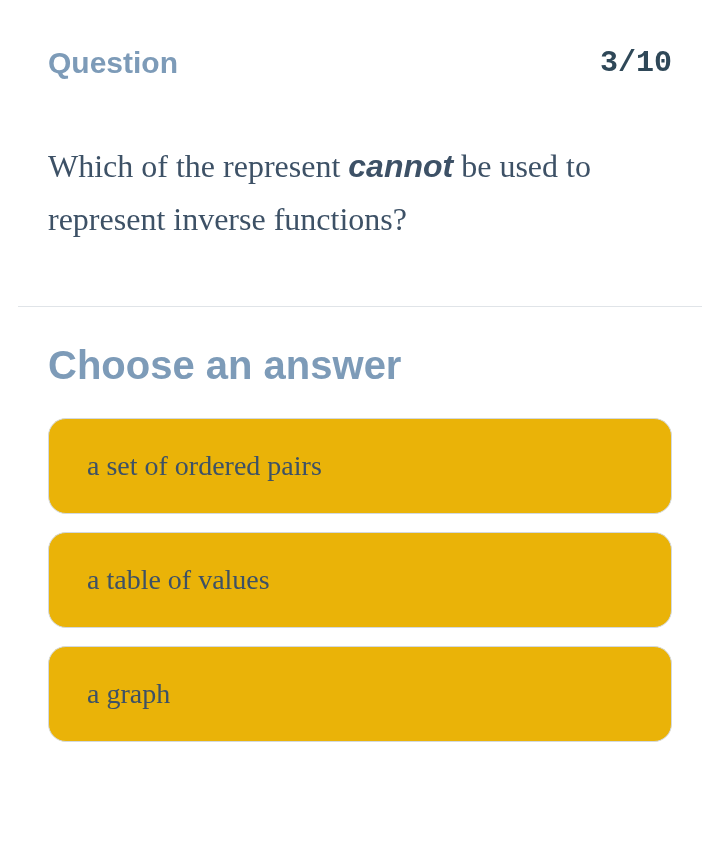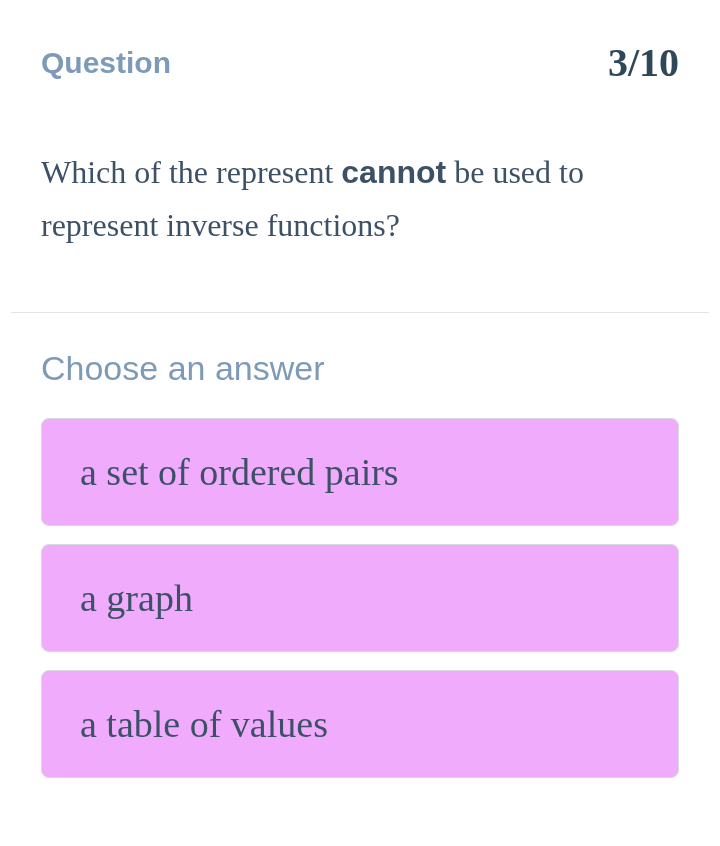--- a/index.html
+++ b/index.html
@@ -9,86 +9,87 @@
     }
     
     body {
       font-family: Georgia, 'Times New Roman', serif;
       background: #ffffff;
       width: 720px;
       height: 846px;
     }
     
     .container {
-      padding: 11px;
+      padding: 18px;
     }
     
     .header {
       display: flex;
       justify-content: space-between;
       align-items: center;
       padding: 28px 30px 0 30px;
     }
     
     .question-label {
       font-family: -apple-system, BlinkMacSystemFont, 'Segoe UI', Arial, sans-serif;
       font-size: 30px;
       font-weight: 700;
       color: #7d9bb8;
     }
     
     .progress {
-      font-family: Liberation Serif, serif;
-      font-size: 40px;
+      font-family: Liberation Mono, monospace;
+      font-size: 30px;
       font-weight: 700;
       color: #2f4858;
     }
     
     .question-text {
       padding: 60px 30px 60px 30px;
       font-size: 32px;
       line-height: 1.65;
       color: #3d5166;
       font-family: Georgia, 'Times New Roman', serif;
     }
     
     .question-text .bold {
       font-family: -apple-system, BlinkMacSystemFont, 'Segoe UI', Arial, sans-serif;
       font-weight: 700;
+      font-style: italic;
     }
     
     .divider {
       border: none;
       border-top: 1px solid #e0e4e8;
       margin: 0;
     }
     
     .choose-label {
       font-family: -apple-system, BlinkMacSystemFont, 'Segoe UI', Arial, sans-serif;
-      font-size: 34px;
-      font-weight: 400;
+      font-size: 40px;
+      font-weight: 700;
       color: #7d9bb8;
       padding: 36px 30px 30px 30px;
     }
     
     .answers {
       padding: 0 30px;
     }
     
     .answer-option {
       display: block;
       width: 100%;
       border: 1px solid #d3d9df;
-      border-radius: 8px;
+      border-radius: 18px;
       padding: 31px 38px;
       margin-bottom: 18px;
-      font-size: 38px;
+      font-size: 28px;
       color: #3d5166;
       font-family: Georgia, 'Times New Roman', serif;
-      background: #f0abfc;
+      background: #eab308;
       text-align: left;
       cursor: pointer;
     }
   </style>
 </head>
 <body>
 
 <div class="container">
 
   <div class="header">
@@ -99,17 +100,17 @@
   <div class="question-text">
     <span>Which of the represent </span><span class="bold">cannot</span><span> be used to represent inverse functions?</span>
   </div>
 
   <hr class="divider">
 
   <div class="choose-label">Choose an answer</div>
 
   <div class="answers">
     <button class="answer-option">a set of ordered pairs</button>
+    <button class="answer-option">a table of values</button>
     <button class="answer-option">a graph</button>
-    <button class="answer-option">a table of values</button>
   </div>
 
 </div>
 
 </body></html>

